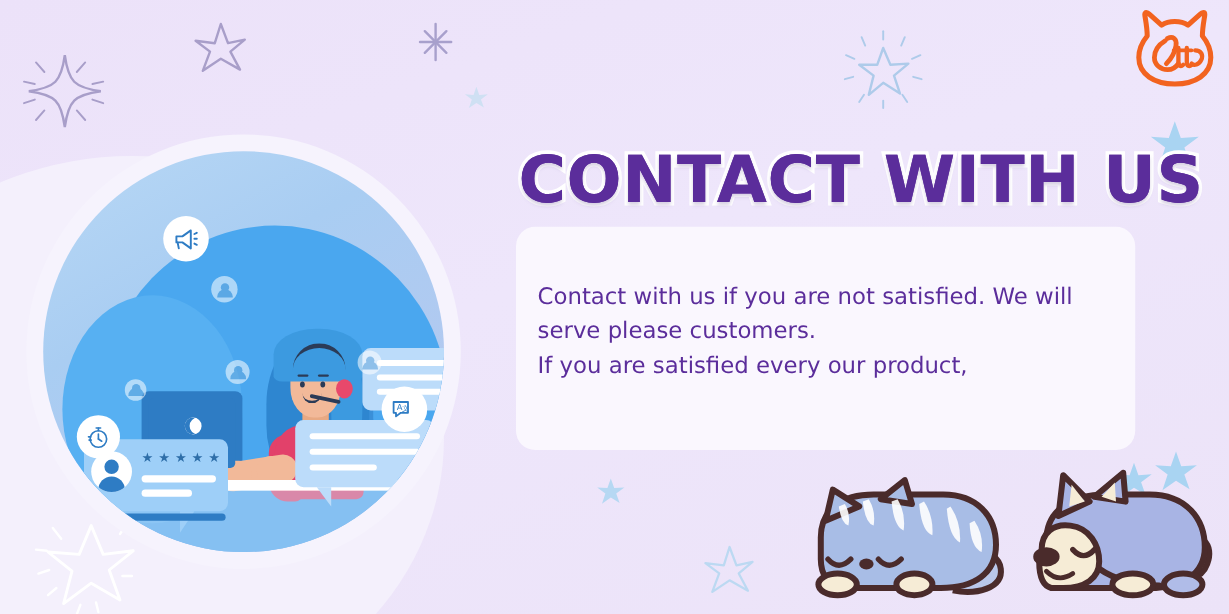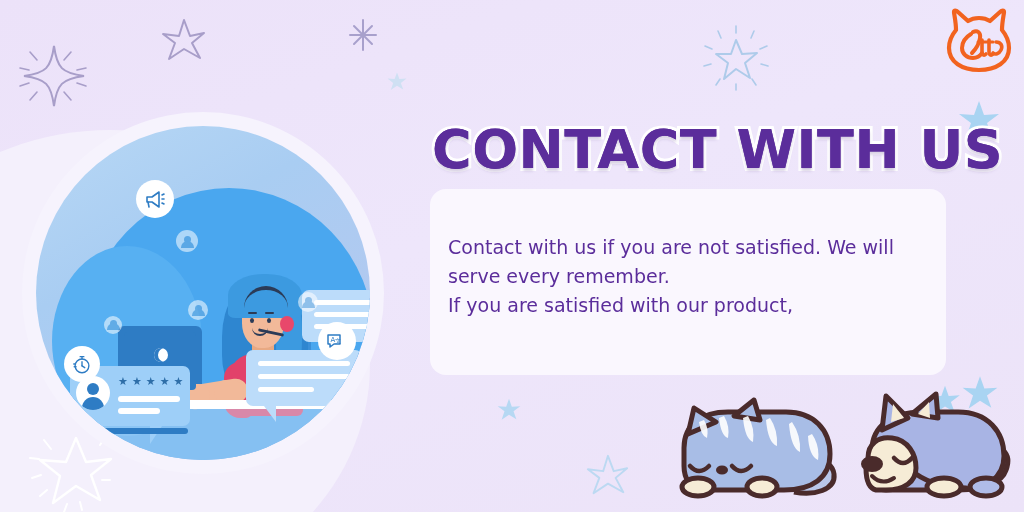--- a/index.html
+++ b/index.html
@@ -345,22 +345,22 @@
       </div>
     </div>
   </div>
 
   <div class="title">CONTACT WITH US !!</div>
   <div class="title-top">CONTACT WITH US !!</div>
 
   <div class="panel">
     <div class="panel-inner">
       <p>Contact with us if you are not satisfied. We will</p>
-      <p>serve every remember.</p>
-      <p>If you are satisfied with our product,</p>
+      <p>serve please customers.</p>
+      <p>If you are satisfied every our product,</p>
     </div>
   </div>
 
   <svg class="mascot" style="left:668px;top:392px" width="180" height="112" viewBox="0 0 180 112">
 
     <path d="M104 74 C130 58 164 64 166 82 C168 98 146 104 126 100" fill="#b9c7ea" stroke="#4a2b2b" stroke-width="5" stroke-linejoin="round"></path>
     <path d="M128 70 L132 84 M140 68 L143 84 M152 72 L153 86" stroke="#ffffff" stroke-width="5" stroke-linecap="round" opacity=".85"></path>
 
     <path d="M16 56 C16 32 34 20 60 20 L118 20 C146 20 162 38 162 62 C162 86 144 98 116 98 L36 98 C22 98 16 86 16 74 Z" fill="#a8bde6" stroke="#4a2b2b" stroke-width="5" stroke-linejoin="round"></path>
 

